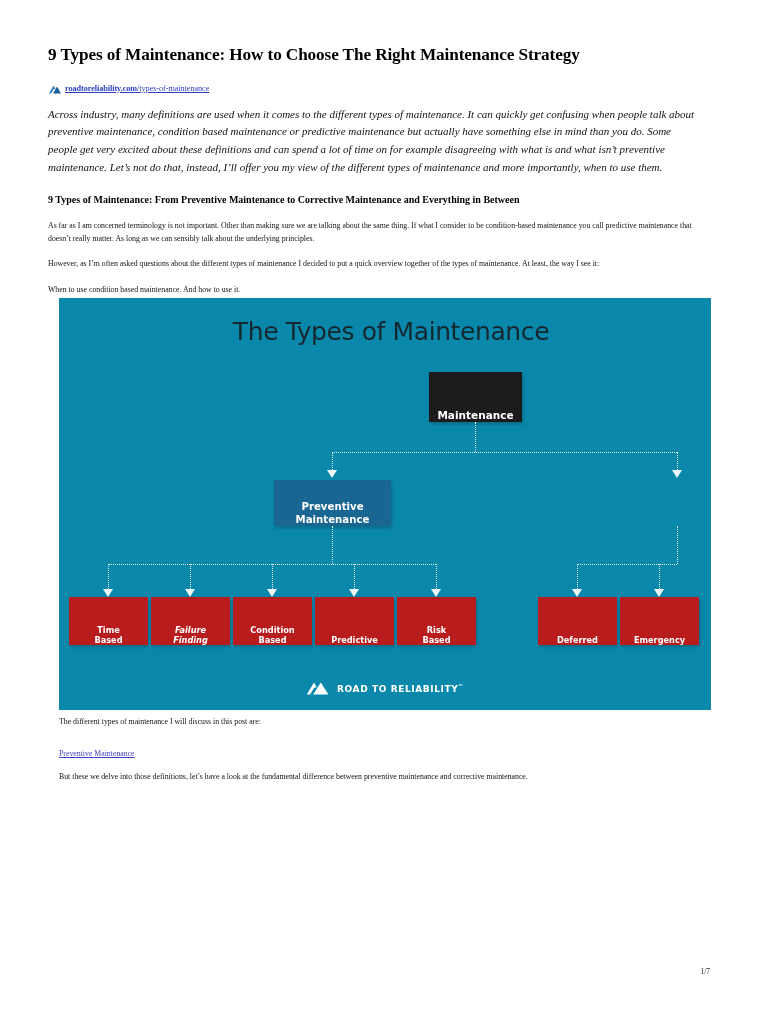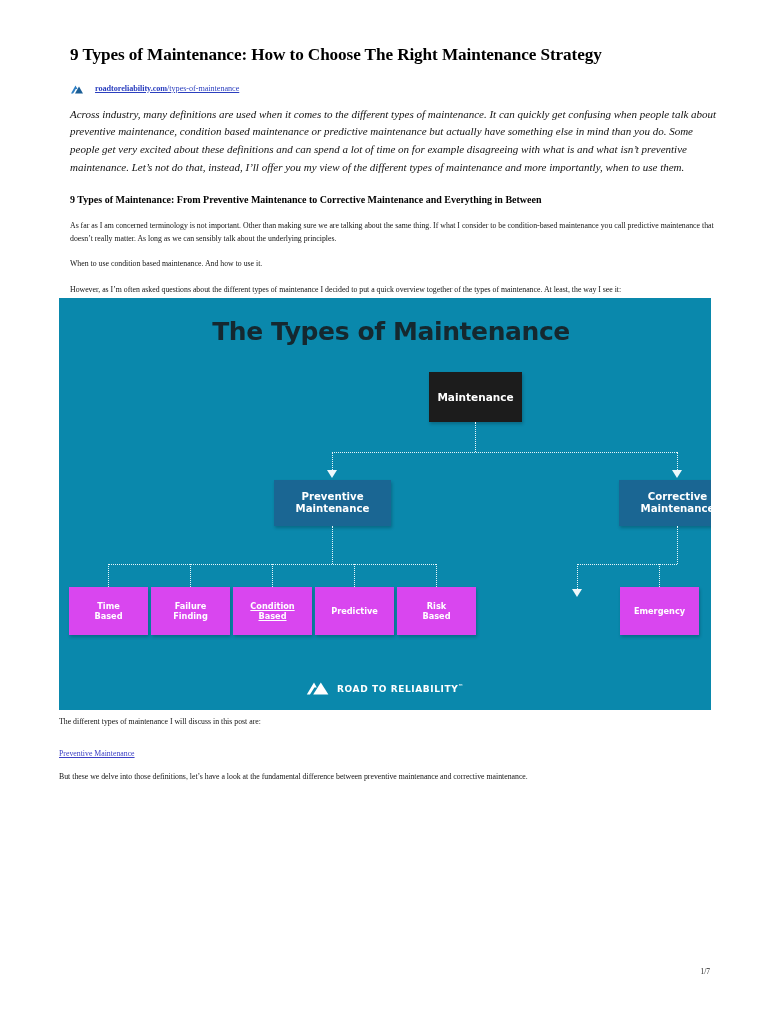--- a/index.html
+++ b/index.html
@@ -17,39 +17,39 @@
   }
   .page {
     position: absolute;
     left: 0; top: 0;
     width: 768px;
     height: 1024px;
     background: #fff;
   }
   .content {
     position: absolute;
-    left: 70px;
+    left: 48px;
     top: 44px;
     width: 652px;
   }
 
   h1.doc-title {
     font-family: "Liberation Serif", "DejaVu Serif", serif;
     font-size: 17.2px;
     font-weight: bold;
     line-height: 1.25;
     margin: 0 0 16px 0;
     letter-spacing: -0.1px;
     color: #000;
   }
 
   .url-line {
     display: flex;
     align-items: center;
-    gap: 11px;
+    gap: 3px;
     margin: 0 0 10px 0;
     height: 14px;
   }
   .url-logo {
     width: 14px;
     height: 12px;
     flex: 0 0 auto;
     display: block;
   }
   .url-text {
@@ -102,30 +102,30 @@
     overflow: hidden;
   }
   .diagram-title {
     position: absolute;
     left: 0;
     top: 19px;
     width: 664px;
     text-align: center;
     font-family: "DejaVu Sans", "Liberation Sans", sans-serif;
     font-size: 25px;
-    font-weight: bold;
+    font-weight: normal;
     color: #15282f;
     letter-spacing: -0.4px;
   }
 
   .node {
     position: absolute;
     box-sizing: border-box;
     display: flex;
-    align-items: center;
+    align-items: flex-end;
     justify-content: center;
     text-align: center;
     color: #ffffff;
     font-family: "DejaVu Sans", "Liberation Sans", sans-serif;
     font-weight: bold;
     line-height: 1.22;
     box-shadow: 1px 2px 3px rgba(0,0,0,0.22);
   }
   .node-root {
     background: #1c1c1c;
@@ -139,25 +139,25 @@
     background: #1a6693;
     font-size: 10.2px;
     width: 117px;
     height: 46px;
     top: 182px;
   }
   .node-mid.left  { left: 215px; }
   .node-mid.right { left: 560px; }
 
   .node-leaf {
-    background: #d946ef;
+    background: #b91c1c;
     font-size: 8.2px;
     width: 79px;
     height: 48px;
-    top: 289px;
+    top: 299px;
   }
   .vline {
     position: absolute;
     width: 0;
     border-left: 1.5px dotted #e8f6fa;
   }
   .hline {
     position: absolute;
     height: 0;
     border-top: 1.5px dotted #e8f6fa;
@@ -231,44 +231,41 @@
         <path d="M10 20 L18 6 L26 20 Z" fill="#1b5e96"></path>
       </svg>
       <span class="url-text"><span class="bold">roadtoreliability.com</span><span>/types-of-maintenance</span></span>
     </div>
 
     <p class="intro">Across industry, many definitions are used when it comes to the different types of maintenance. It can quickly get confusing when people talk about preventive maintenance, condition based maintenance or predictive maintenance but actually have something else in mind than you do. Some people get very excited about these definitions and can spend a lot of time on for example disagreeing with what is and what isn’t preventive maintenance. Let’s not do that, instead, I’ll offer you my view of the different types of maintenance and more importantly, when to use them.</p>
 
     <h2 class="section-title">9 Types of Maintenance: From Preventive Maintenance to Corrective Maintenance and Everything in Between</h2>
 
     <p class="body-text">As far as I am concerned terminology is not important. Other than making sure we are talking about the same thing. If what I consider to be condition-based maintenance you call predictive maintenance that doesn’t really matter. As long as we can sensibly talk about the underlying principles.</p>
+    <p class="body-text">However, as I’m often asked questions about the different types of maintenance I decided to put a quick overview together of the types of maintenance. At least, the way I see it:</p>
     <p class="body-text">When to use condition based maintenance. And how to use it.</p>
-    <p class="body-text">However, as I’m often asked questions about the different types of maintenance I decided to put a quick overview together of the types of maintenance. At least, the way I see it:</p>
   </div>
 
   <div class="diagram">
 
     <div class="diagram-title">The Types of Maintenance</div>
 
     <div class="node node-root">
       <span>Maintenance</span>
     </div>
 
     <div class="vline" style="left:416px; top:124px; height:30px;"></div>
     <div class="hline" style="left:273px; top:154px; width:345px;"></div>
     <div class="vline" style="left:273px; top:154px; height:20px;"></div>
     <div class="arrow" style="left:268px; top:172px;"></div>
     <div class="vline" style="left:618px; top:154px; height:20px;"></div>
     <div class="arrow" style="left:613px; top:172px;"></div>
 
     <div class="node node-mid left">
       <span>Preventive Maintenance</span>
-    </div>
-    <div class="node node-mid right">
-      <span>Corrective Maintenance</span>
     </div>
 
     <div class="vline" style="left:273px; top:228px; height:38px;"></div>
     <div class="hline" style="left:49px; top:266px; width:328px;"></div>
     <div class="vline" style="left:49px; top:266px; height:27px;"></div>
     <div class="arrow" style="left:44px; top:291px;"></div>
     <div class="vline" style="left:131px; top:266px; height:27px;"></div>
     <div class="arrow" style="left:126px; top:291px;"></div>
     <div class="vline" style="left:213px; top:266px; height:27px;"></div>
     <div class="arrow" style="left:208px; top:291px;"></div>
@@ -280,33 +277,36 @@
     <div class="vline" style="left:618px; top:228px; height:38px;"></div>
     <div class="hline" style="left:518px; top:266px; width:100px;"></div>
     <div class="vline" style="left:518px; top:266px; height:27px;"></div>
     <div class="arrow" style="left:513px; top:291px;"></div>
     <div class="vline" style="left:600px; top:266px; height:27px;"></div>
     <div class="arrow" style="left:595px; top:291px;"></div>
 
     <div class="node node-leaf" style="left:10px;">
       <span><span>Time</span><br><span>Based</span></span>
     </div>
-    <div class="node node-leaf" style="left:92px;">
+    <div class="node node-leaf" style="left:92px;font-style:italic;">
       <span><span>Failure</span><br><span>Finding</span></span>
     </div>
-    <div class="node node-leaf" style="left:174px;text-decoration:underline;">
+    <div class="node node-leaf" style="left:174px;">
       <span><span>Condition</span><br><span>Based</span></span>
     </div>
     <div class="node node-leaf" style="left:256px;">
       <span>Predictive</span>
     </div>
     <div class="node node-leaf" style="left:338px;">
       <span><span>Risk</span><br><span>Based</span></span>
     </div>
 
+    <div class="node node-leaf" style="left:479px;">
+      <span>Deferred</span>
+    </div>
     <div class="node node-leaf" style="left:561px;">
       <span>Emergency</span>
     </div>
 
     <div class="brand">
       <svg class="brand-mark" width="24" height="16" viewBox="0 0 30 20">
         <path d="M1 18 L10 3 L13.5 9.5 L10.5 9.5 L7 15 L5 18 Z" fill="#ffffff"></path>
         <path d="M9 18 L18.5 3 L28 18 Z" fill="#ffffff"></path>
       </svg>
       <span class="brand-text"><span>ROAD TO RELIABILITY</span><sup>™</sup></span>

